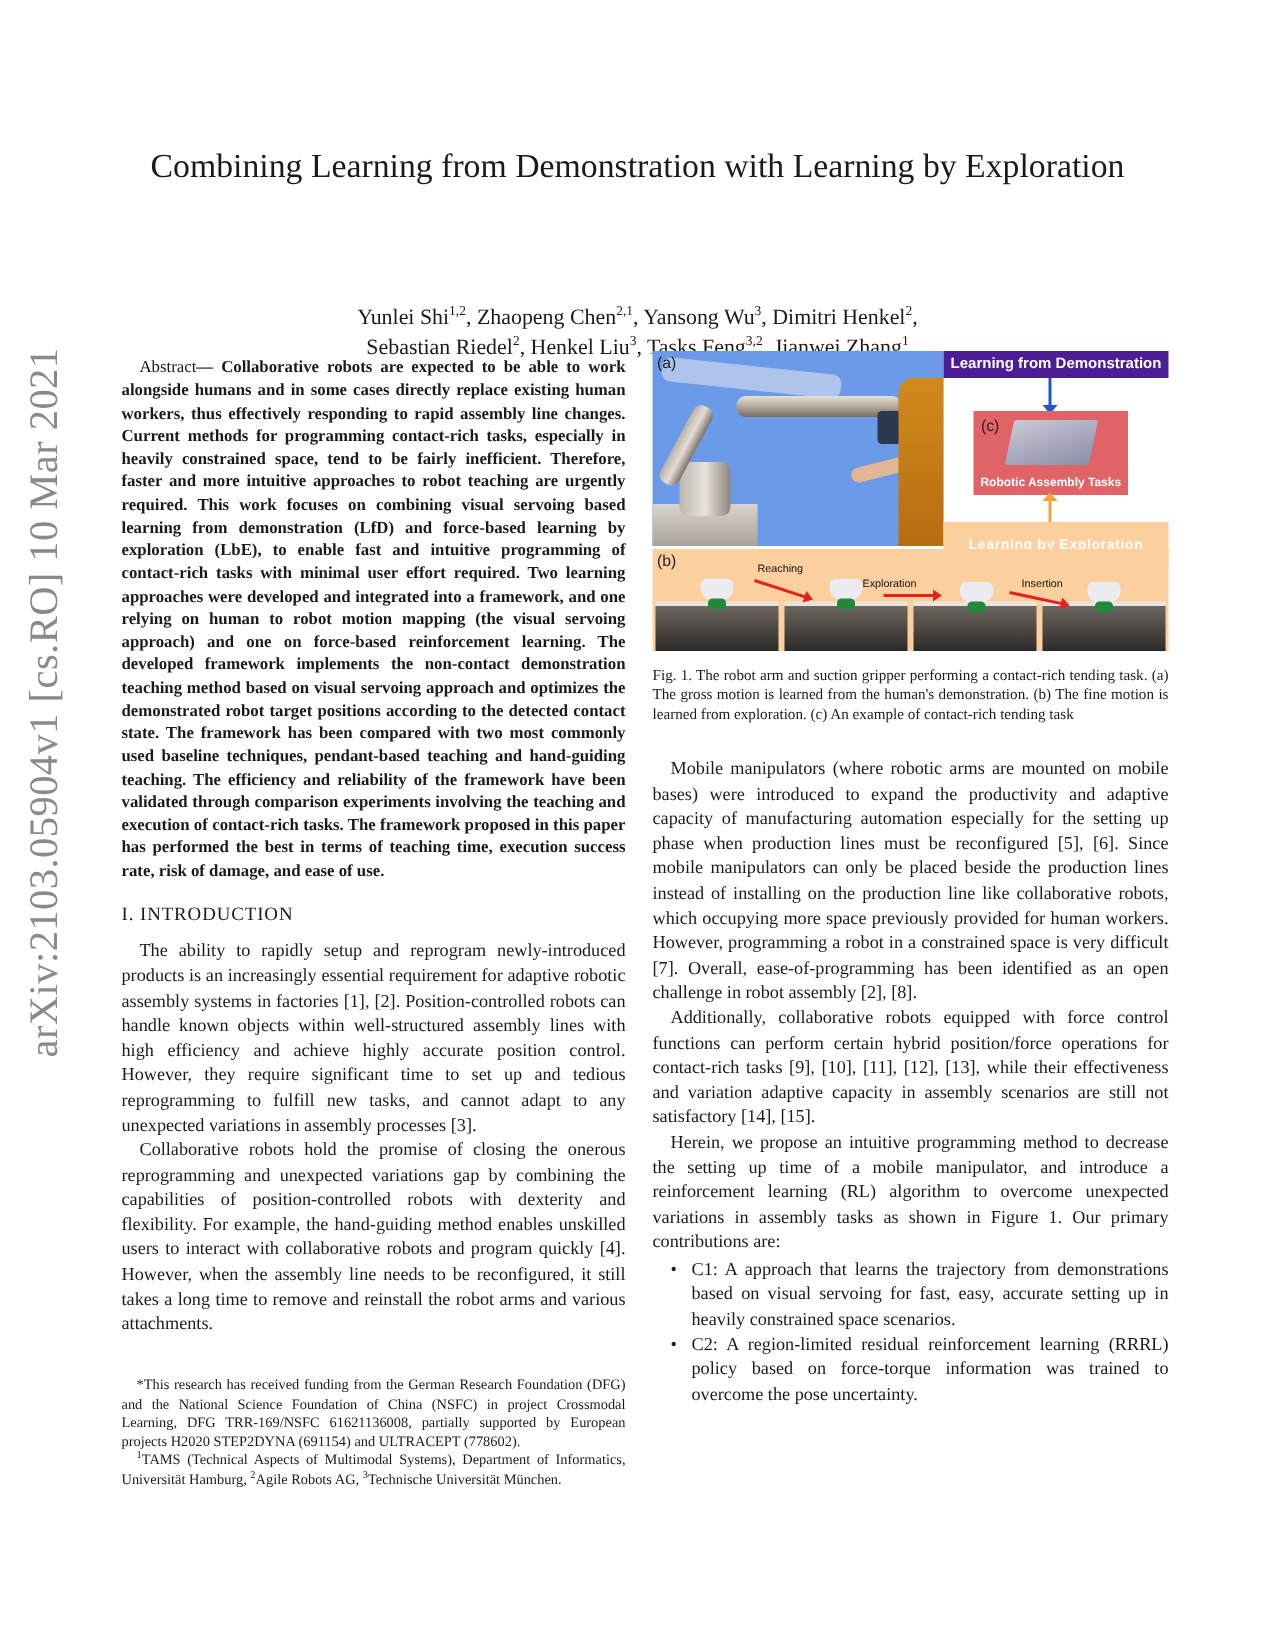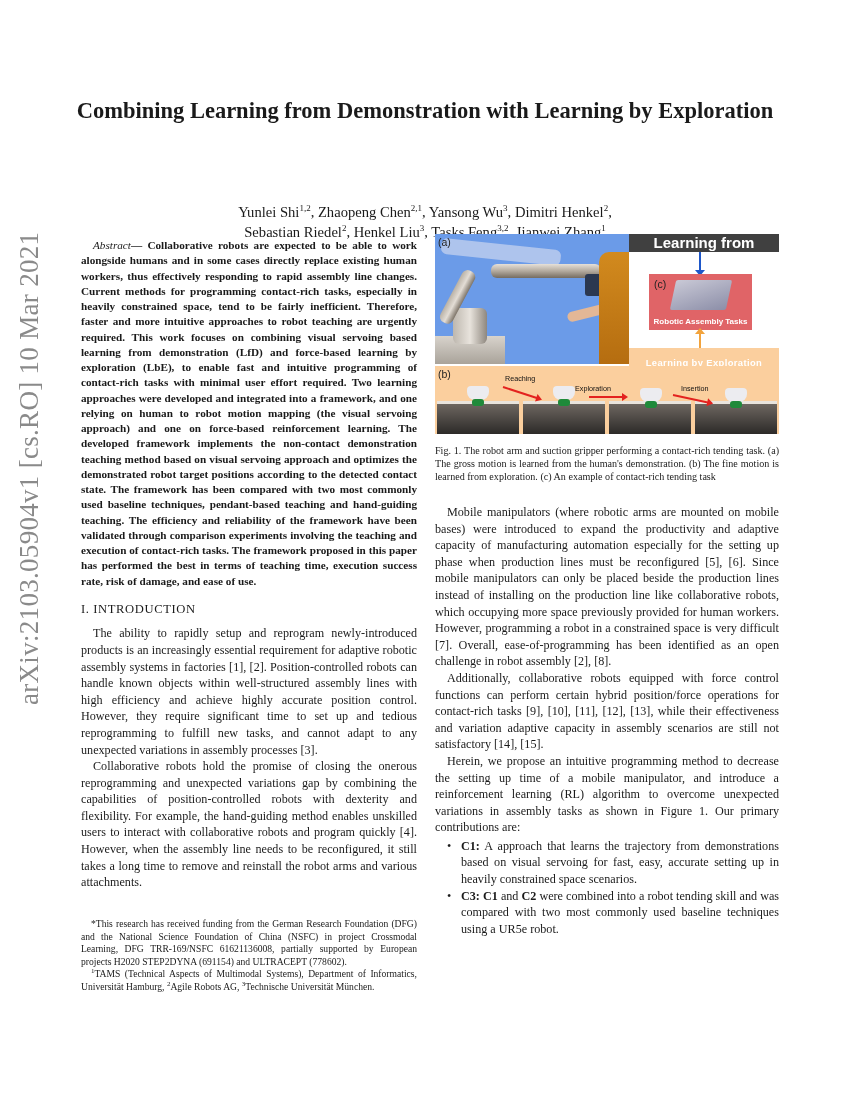--- a/index.html
+++ b/index.html
@@ -8,50 +8,50 @@
     font-family: "Liberation Serif", "DejaVu Serif", serif; color: #1a1a1a;
   }
   .arxiv-stamp {
     position: absolute; left: 14px; top: 705px;
     transform: rotate(-90deg); transform-origin: left top;
     font-size: 27px; color: #8a8a8a; white-space: nowrap; letter-spacing: 0.3px;
     width: 430px;
   }
   .title {
     position: absolute; left: 50px; top: 96px; width: 750px;
-    text-align: center; font-weight: bold; font-size: 22.5px; line-height: 30px;
+    text-align: center; font-weight: normal; font-size: 22.5px; line-height: 30px;
   }
   .authors {
     position: absolute; left: 50px; top: 174px; width: 750px;
     text-align: center; font-size: 14.6px; line-height: 20px; margin-top: 28px;
   }
   .authors sup { font-size: 9px; vertical-align: 6px; line-height: 0; }
   .col { position: absolute; width: 336px; font-size: 12.15px; line-height: 16.6px; text-align: justify; }
   .col-left { left: 81px; top: 238px; }
   .abstract { font-weight: bold; font-size: 11.2px; line-height: 15.25px; text-indent: 12px; margin: 0; hyphens: auto; }
-  .abstract .lead { font-style: italic; font-weight: normal; }
+  .abstract .lead { font-weight: normal; }
   .section-heading { text-align: left; font-size: 12.6px; letter-spacing: 0.6px; margin: 12px 0 8px 0; }
   p.para { margin: 0; text-indent: 12px; }
   .footnotes { position: absolute; left: 81px; top: 918px; width: 336px; font-size: 9.6px; line-height: 12.6px; text-align: justify; }
   .footnotes p { margin: 0; text-indent: 10px; }
   .footnotes sup { font-size: 7px; vertical-align: 4px; line-height: 0; }
 
   
   .figure { position: absolute; left: 435px; top: 234px; width: 344px; height: 200px; background: #fff; }
   .panel-a { position: absolute; left: 0; top: 0; width: 194px; height: 130px; background: #6b9be8; overflow: hidden; }
   .panel-a .floor { position: absolute; left: 0; bottom: 0; width: 70px; height: 28px; background: linear-gradient(180deg,#d8d3cc,#a9a39a); }
   .panel-a .arm-base { position: absolute; left: 18px; top: 74px; width: 34px; height: 36px; background: linear-gradient(90deg,#bdb7ae,#e8e3dc,#8e877e); border-radius: 6px; }
   .panel-a .arm-upper { position: absolute; left: 30px; top: 34px; width: 14px; height: 58px; background: linear-gradient(90deg,#b9b1a5,#e3ddd5,#7d7468); transform: rotate(28deg); transform-origin: top left; border-radius: 6px; }
   .panel-a .arm-fore { position: absolute; left: 56px; top: 30px; width: 110px; height: 14px; background: linear-gradient(180deg,#e6e0d8,#b3aa9e,#756c60); border-radius: 6px; }
   .panel-a .arm-ghost { position: absolute; left: 6px; top: 10px; width: 120px; height: 16px; background: rgba(230,230,240,0.55); border-radius: 6px; transform: rotate(6deg); }
   .panel-a .gripper { position: absolute; left: 150px; top: 40px; width: 22px; height: 22px; background: #2b3850; border-radius: 3px; }
   .panel-a .person { position: absolute; right: 0; top: 18px; width: 30px; height: 112px; background: linear-gradient(180deg,#d28a1e,#b56d10); border-radius: 10px 0 0 0; }
   .panel-a .hand { position: absolute; left: 132px; top: 74px; width: 40px; height: 10px; background: #e3b796; border-radius: 6px; transform: rotate(-14deg); }
   .panel-label { position: absolute; font-family: "Liberation Sans", "DejaVu Sans", sans-serif; font-size: 10.5px; color: #222; }
-  .lfd-box { position: absolute; left: 194px; top: 0; width: 150px; height: 18px; background: #404040; color: #fff; font-family: "Liberation Sans", "DejaVu Sans", sans-serif; font-weight: bold; font-size: 15px; line-height: 18px; text-align: center; }
+  .lfd-box { position: absolute; left: 194px; top: 0; width: 150px; height: 18px; background: #4c1d95; color: #fff; font-family: "Liberation Sans", "DejaVu Sans", sans-serif; font-weight: bold; font-size: 10px; line-height: 18px; text-align: center; }
   .lbe-box { position: absolute; left: 194px; top: 114px; width: 150px; height: 30px; background: #fbcf9e; color: #fff; font-family: "Liberation Sans", "DejaVu Sans", sans-serif; font-weight: bold; font-size: 9.4px; line-height: 30px; text-align: center; letter-spacing: 0.4px; }
   .panel-c { position: absolute; left: 214px; top: 40px; width: 103px; height: 56px; background: #e06467; }
   .panel-c .plate { position: absolute; left: 24px; top: 6px; width: 56px; height: 30px; background: linear-gradient(160deg,#c9c9d6,#8c8ea8); transform: skewX(-12deg); border-radius: 2px; }
   .panel-c .caption-c { position: absolute; left: 0; bottom: 4px; width: 100%; text-align: center; color: #fff; font-family: "Liberation Sans", "DejaVu Sans", sans-serif; font-weight: bold; font-size: 8px; }
   .arrow-down { position: absolute; left: 264px; top: 18px; width: 2px; height: 20px; background: #1e57c9; }
   .arrow-down::after { content: ""; position: absolute; left: -4px; bottom: -4px; border-left: 5px solid transparent; border-right: 5px solid transparent; border-top: 6px solid #1e57c9; }
   .arrow-up { position: absolute; left: 264px; top: 99px; width: 2px; height: 15px; background: #f2a33c; }
   .arrow-up::after { content: ""; position: absolute; left: -4px; top: -5px; border-left: 5px solid transparent; border-right: 5px solid transparent; border-bottom: 6px solid #f2a33c; }
   .panel-b { position: absolute; left: 0; top: 132px; width: 344px; height: 68px; background: #fbcf9e; overflow: hidden; }
   .panel-b .stage { position: absolute; bottom: 0; width: 82px; height: 30px; background: linear-gradient(180deg,#6d6660,#2c2a28); border-top: 3px solid #e9e4dd; }
@@ -59,21 +59,21 @@
   .panel-b .stem { position: absolute; width: 12px; height: 7px; background: #1f8a3a; border-radius: 3px; }
   .step-label { position: absolute; font-family: "Liberation Sans", "DejaVu Sans", sans-serif; font-weight: normal; font-size: 7.2px; color: #111; }
   .red-arrow { position: absolute; height: 2px; background: #e3221f; transform-origin: left center; }
   .red-arrow::after { content: ""; position: absolute; right: -3px; top: -3px; border-top: 4px solid transparent; border-bottom: 4px solid transparent; border-left: 6px solid #e3221f; }
   .fig-caption { position: absolute; left: 435px; top: 444px; width: 344px; font-size: 10.1px; line-height: 13.2px; text-align: justify; }
 
   .right-text { position: absolute; left: 435px; top: 504px; width: 344px; font-size: 12.15px; line-height: 16.6px; text-align: justify; }
   ul.contrib { margin: 2px 0 0 0; padding: 0 0 0 26px; list-style: none; }
   ul.contrib li { position: relative; }
   ul.contrib li::before { content: "•"; position: absolute; left: -14px; top: 0; }
-  .bold { font-weight: bold; }
+  .bold { font-weight: normal; }
 </style>
 </head>
 <body>
 
 <div class="arxiv-stamp">arXiv:2103.05904v1  [cs.RO]  10 Mar 2021</div>
 
 <div class="title">
   <div>Combining Learning from Demonstration with Learning by Exploration</div>
 </div>
 
@@ -149,15 +149,15 @@
 </div>
 
 <div class="fig-caption">Fig. 1.   The robot arm and suction gripper performing a contact-rich tending task. (a) The gross motion is learned from the human's demonstration. (b) The fine motion is learned from exploration. (c) An example of contact-rich tending task</div>
 
 <div class="right-text">
   <p class="para">Mobile manipulators (where robotic arms are mounted on mobile bases) were introduced to expand the productivity and adaptive capacity of manufacturing automation especially for the setting up phase when production lines must be reconfigured [5], [6]. Since mobile manipulators can only be placed beside the production lines instead of installing on the production line like collaborative robots, which occupying more space previously provided for human workers. However, programming a robot in a constrained space is very difficult [7]. Overall, ease-of-programming has been identified as an open challenge in robot assembly [2], [8].</p>
   <p class="para">Additionally, collaborative robots equipped with force control functions can perform certain hybrid position/force operations for contact-rich tasks [9], [10], [11], [12], [13], while their effectiveness and variation adaptive capacity in assembly scenarios are still not satisfactory [14], [15].</p>
   <p class="para">Herein, we propose an intuitive programming method to decrease the setting up time of a mobile manipulator, and introduce a reinforcement learning (RL) algorithm to overcome unexpected variations in assembly tasks as shown in Figure 1. Our primary contributions are:</p>
   <ul class="contrib">
     <li><span class="bold">C1:</span><span> A approach that learns the trajectory from demonstrations based on visual servoing for fast, easy, accurate setting up in heavily constrained space scenarios.</span></li>
-    <li><span class="bold">C3:</span> <span class="bold">C1</span><span> and </span><span class="bold">C2</span><span> were combined into a robot tending skill and was compared with two most commonly used baseline techniques using a UR5e robot.</span></li>
+    <li><span class="bold">C2:</span><span> A region-limited residual reinforcement learning (RRRL) policy based on force-torque information was trained to overcome the pose uncertainty.</span></li>
   </ul>
 </div>
 
 </body></html>

